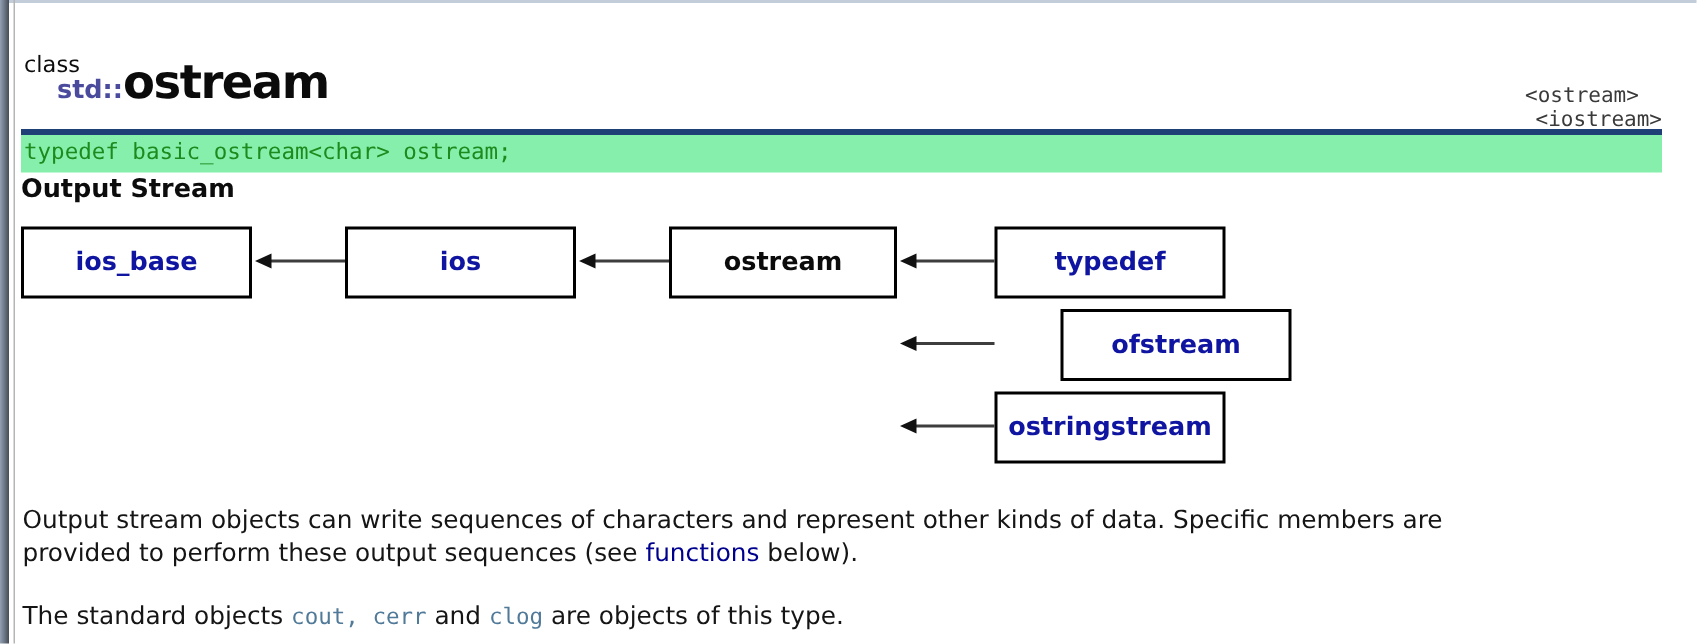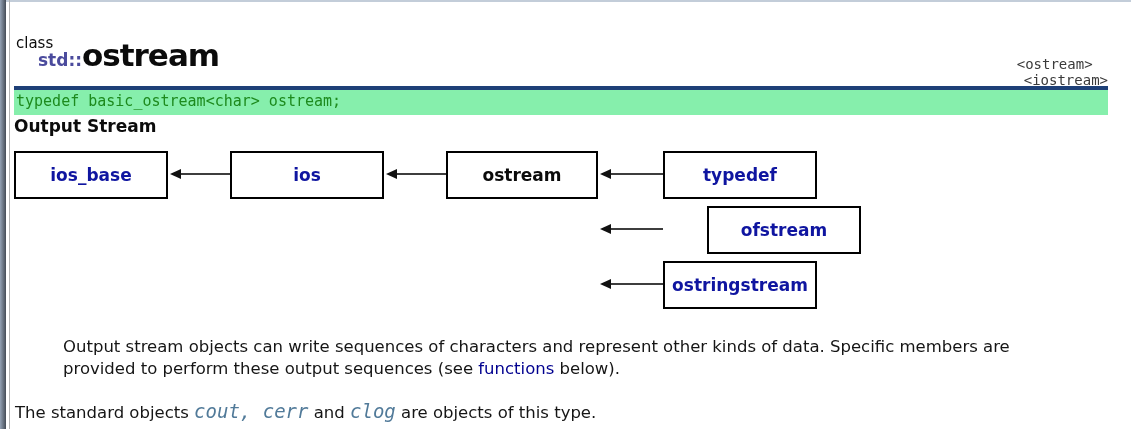--- a/index.html
+++ b/index.html
@@ -40,24 +40,24 @@
 
   .arrow{position:absolute;height:0;}
   .arrow .shaft{position:absolute;left:9px;right:0;top:-1px;height:2px;background:#3d3d3d;}
   .arrow .head{position:absolute;left:0;top:-5px;width:0;height:0;
     border-top:5px solid transparent;border-bottom:5px solid transparent;border-right:11px solid #111;}
   .a1{left:156px;top:23px;width:60px;} .a2{left:372px;top:23px;width:60px;}
   .a3{left:586px;top:23px;width:63px;} .a4{left:586px;top:78px;width:63px;}
   .a5{left:586px;top:133px;width:63px;}
 
   .para{position:absolute;left:15px;font-size:16.5px;color:#151515;line-height:22px;}
-  .p1{top:336px;margin-left:48px;}
+  .p1{top:336px;}
   .p2{top:400px;}
   .text-link{color:#00008f;text-decoration:none;cursor:pointer;}
-  .code-link{font-family:"DejaVu Sans Mono", monospace;font-size:19px;color:#517a99;cursor:pointer;text-decoration:none;font-style:italic;}
+  .code-link{font-family:"DejaVu Sans Mono", monospace;font-size:15px;color:#517a99;cursor:pointer;text-decoration:none;}
 </style>
 </head>
 <body>
 
 <div class="frame-top"></div>
 <div class="frame-left"></div>
 <div class="frame-left-line"></div>
 
 <div class="class-label">class</div>
 

